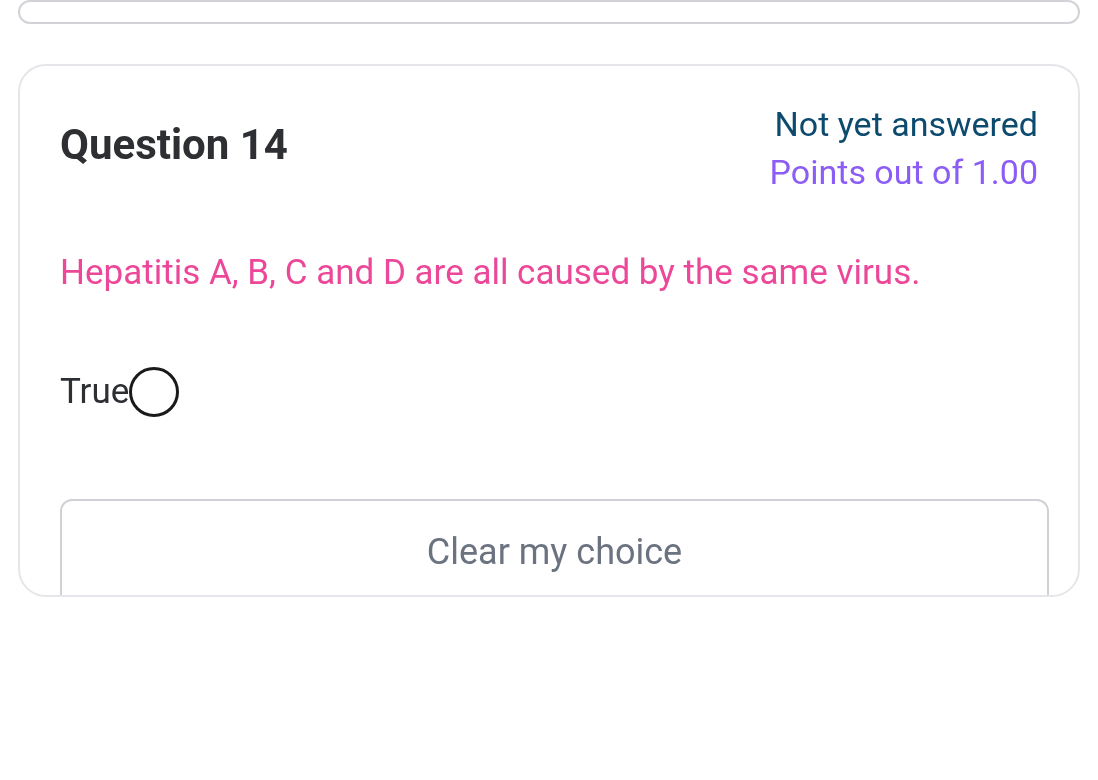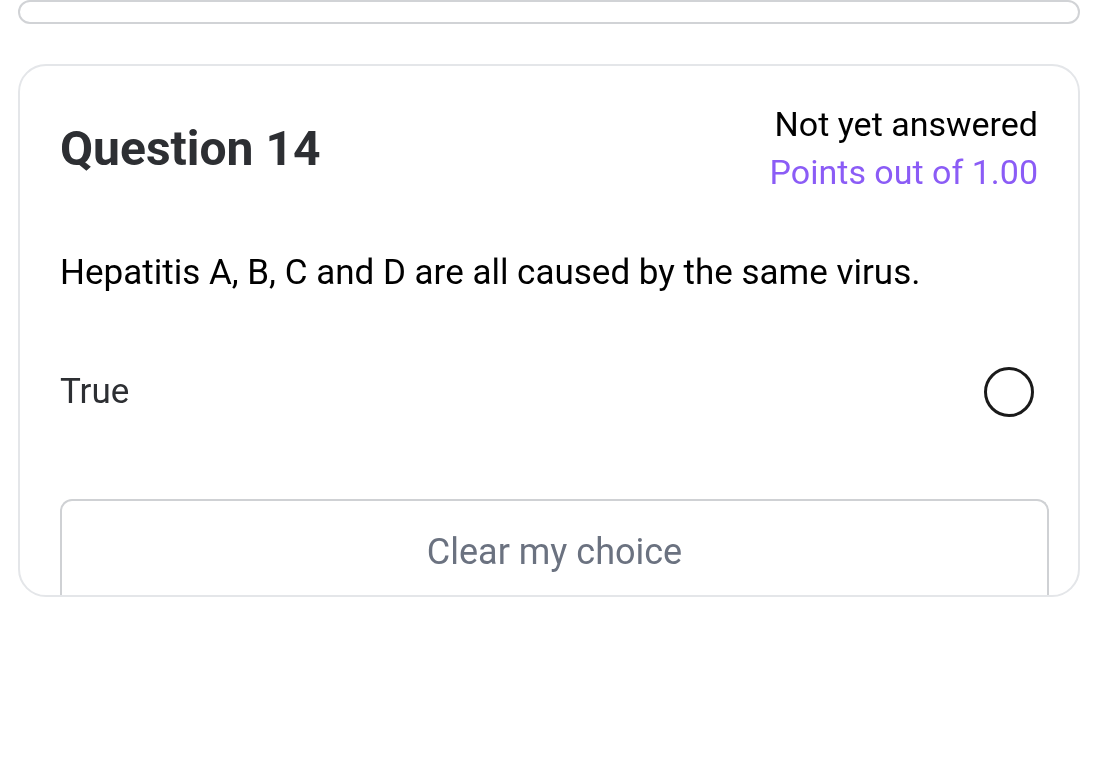--- a/index.html
+++ b/index.html
@@ -42,49 +42,49 @@
       padding: 38px 40px 0 40px;
       background: #ffffff;
     }
     .question-header {
       display: flex;
       justify-content: space-between;
       align-items: flex-start;
       margin-bottom: 56px;
     }
     .question-title {
-      font-size: 48px;
+      font-size: 42px;
       font-weight: 700;
       color: #2d2f33;
       margin-top: 16px;
     }
     .question-meta {
       text-align: right;
     }
     .status-text {
       font-size: 34px;
-      color: #000000;
+      color: #0c4a6e;
       font-weight: 400;
       margin-bottom: 8px;
     }
     .points-text {
       font-size: 34px;
       color: #8b5cf6;
       font-weight: 400;
     }
     .question-body {
       font-size: 35px;
-      color: #000000;
+      color: #ec4899;
       line-height: 1.45;
       margin-bottom: 68px;
       font-weight: 400;
     }
     .option-row {
       display: flex;
-      justify-content: space-between;
+      justify-content: flex-start;
       align-items: center;
       margin-bottom: 82px;
       cursor: pointer;
     }
     .option-row:last-of-type {
       margin-bottom: 62px;
     }
     .option-label {
       font-size: 35px;
       color: #2d2f33;

